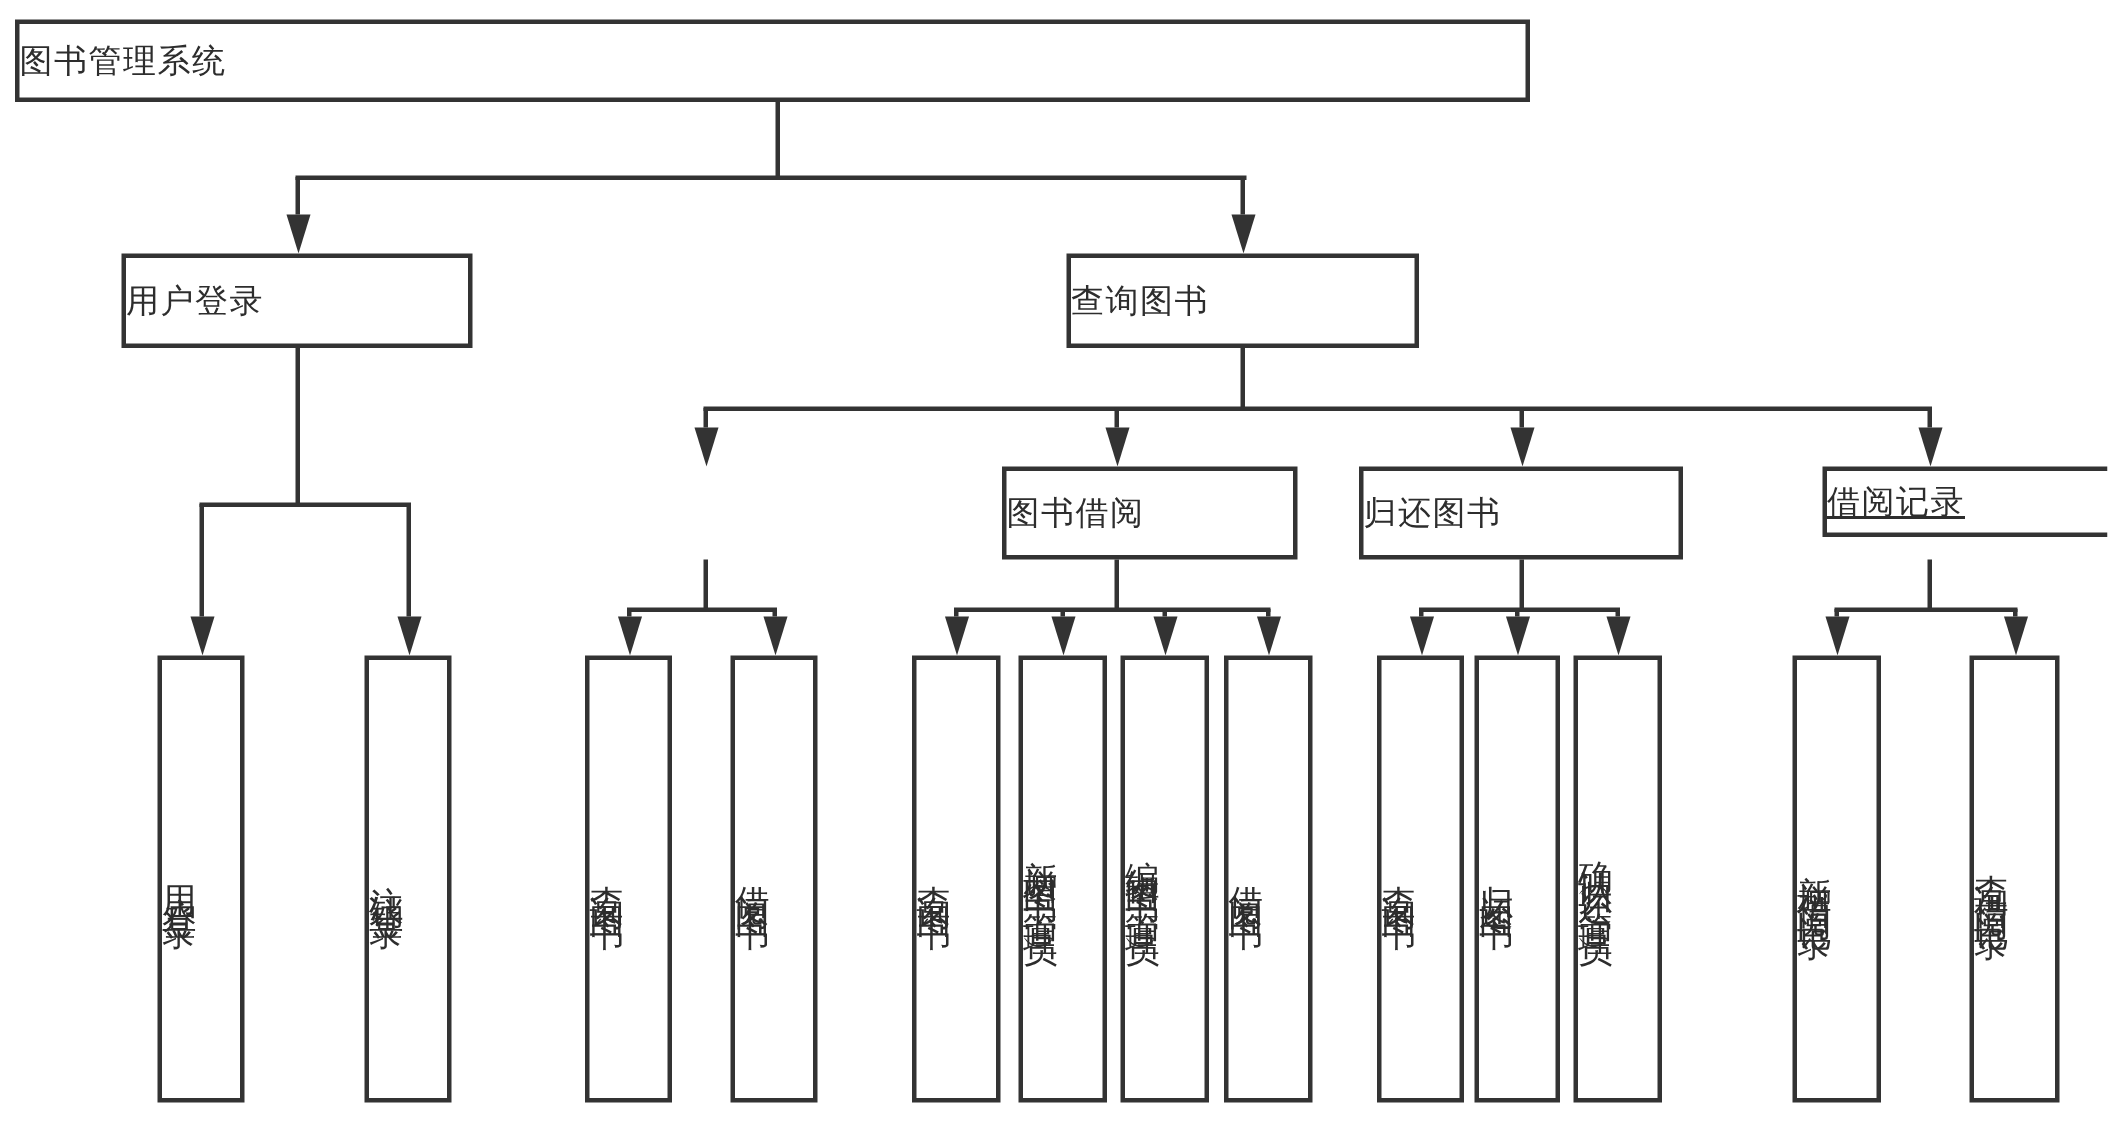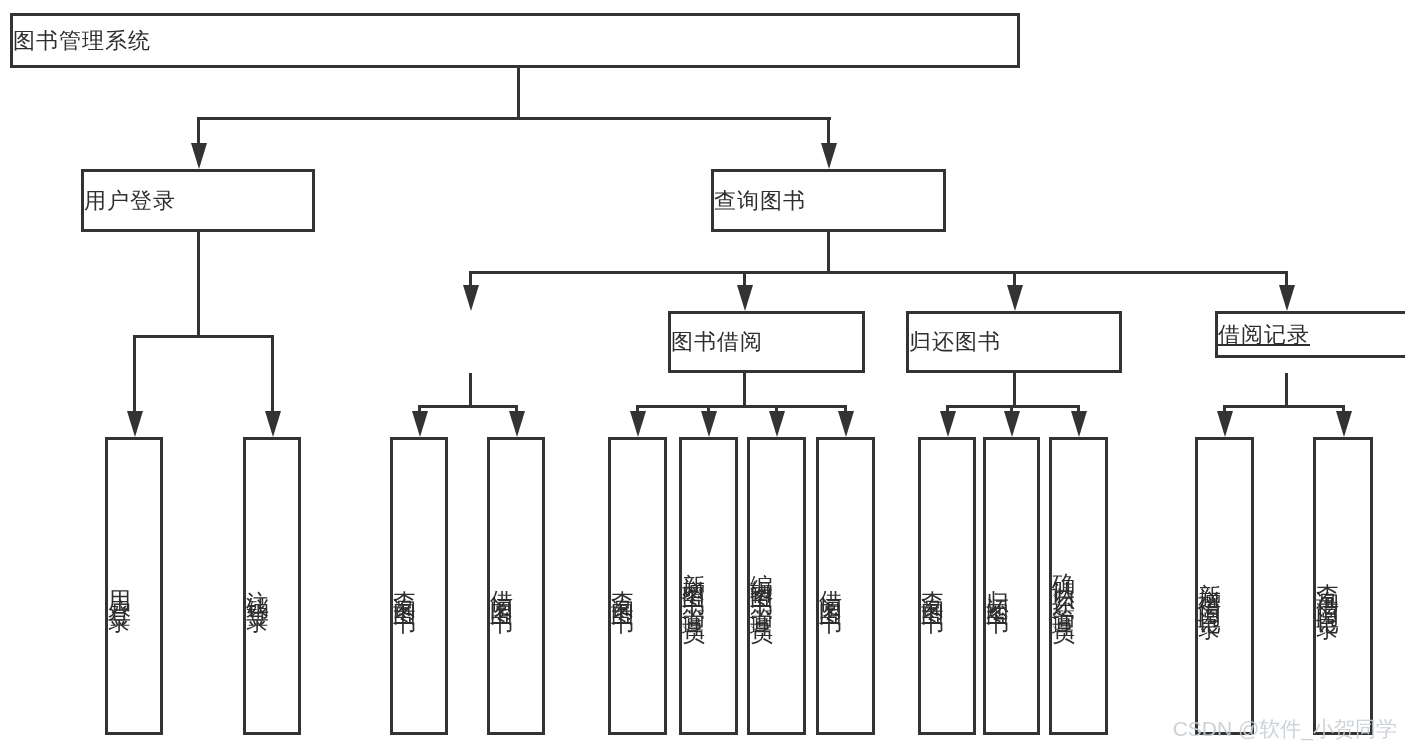--- a/index.html
+++ b/index.html
@@ -160,15 +160,14 @@
     <span>确认归还（管理员）</span>
   </div>
 
   <div class="node v-node" style="left:1195px;top:437px;width:59px;height:298px;">
     <span>新增借阅记录</span>
   </div>
   <div class="node v-node" style="left:1313px;top:437px;width:60px;height:298px;">
     <span>查询借阅记录</span>
   </div>
 
-  <div class="watermark">CSDN @软件_小贺同学</div>
 
 </div>
 
 </body></html>

